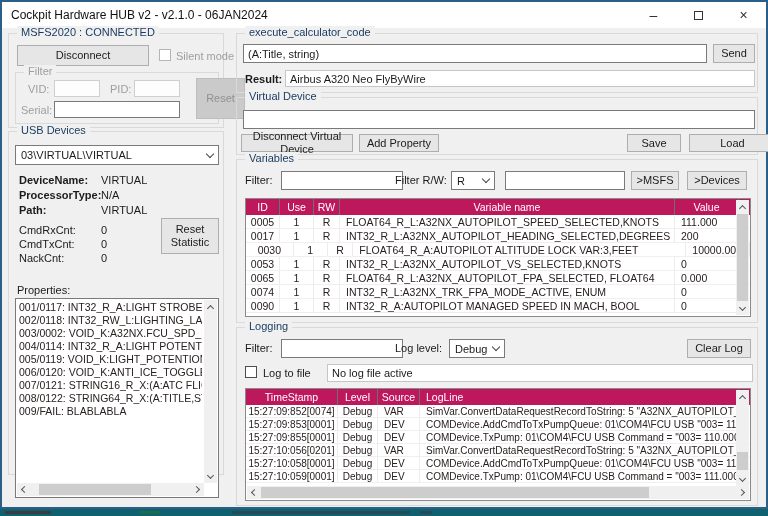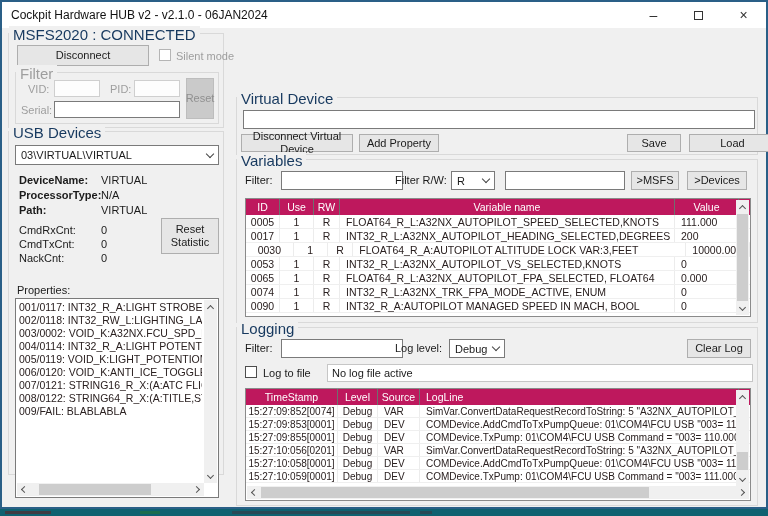--- a/index.html
+++ b/index.html
@@ -6,21 +6,21 @@
   html,body { width:768px; height:516px; font-family:"Liberation Sans", sans-serif; }
   .screen { position:relative; width:768px; height:516px; background:#0f6170; overflow:hidden; }
   .frag { position:absolute; top:511px; height:3px; opacity:.8; }
   .window { position:absolute; left:0; top:0; width:768px; height:509px; border:2px solid #2a5f87; background:#f0f0f0; }
   .titlebar { position:absolute; left:0; top:0; right:0; height:26px; background:#ffffff;padding-left:35px; }
   .title { position:absolute; left:9px; top:6px; font-size:12px; color:#111; white-space:nowrap; }
   .winbtns { position:absolute; right:0; top:0; height:26px; display:flex; }
   .winbtn { width:45px; height:26px; display:flex; align-items:center; justify-content:center; color:#333; font-size:14px; }
   .maxbox { width:9px; height:9px; border:1px solid #333; display:inline-block; }
   .grp { position:absolute; border:1px solid #d9d9d9; }
-  .grp-t { position:absolute; top:-8px; left:0; background:#f0f0f0; padding:0 4px; font-size:15px; color:#17395f; white-space:nowrap; }
+  .grp-t { position:absolute; top:-8px; left:8px; background:#f0f0f0; padding:0 4px; font-size:11px; color:#17395f; white-space:nowrap; }
   .grp-t.dis { color:#9e9e9e; }
   .lbl { position:absolute; font-size:11px; color:#1b1b1b; white-space:nowrap; }
   .lbl.dis { color:#9e9e9e; }
   .btn { position:absolute; background:#e6e6e6; border:1px solid #aeaeae; font-size:11px; color:#1b1b1b;
          display:flex; align-items:center; justify-content:center; text-align:center; font-family:"Liberation Sans",sans-serif; line-height:1.15; }
   .btn.dis { background:#cacaca; border:1px solid #bdbdbd; color:#909090; }
   .txt { position:absolute; background:#fff; border:1px solid #7a7a7a; font-size:11px; padding:0 4px;
          font-family:"Liberation Sans",sans-serif; color:#1b1b1b; }
   .txt.dis { border:1px solid #cfcfcf; background:#fdfdfd; }
   .txt.ro { border:1px solid #c6c6c6; }
@@ -91,21 +91,21 @@
         </div>
       <span class="ckbox dis" style="left:150px;top:15px"></span>
       <span class="lbl dis" style="left:167px;top:16px">Silent mode</span>
 
       <div class="grp" style="left:6px;top:38px;width:204px;height:52px">
         <span class="grp-t dis">Filter</span>
         <span class="lbl dis" style="left:12px;top:10px">VID:</span>
         <input class="txt dis" style="left: 38px; top: 7px; width: 46px; height: 17px;" disabled="" value="">
         <span class="lbl dis" style="left:94px;top:10px">PID:</span>
         <input class="txt dis" style="left: 118px; top: 7px; width: 46px; height: 17px;" disabled="" value="">
-        <div class="btn dis" style="left:170px;top:5px;width:28px;height:41px">
+        <div class="btn dis" style="left:180px;top:5px;width:49px;height:41px">
             <span>Reset</span>
           </div>
         <span class="lbl dis" style="left:5px;top:31px">Serial:</span>
         <input class="txt" style="left: 38px; top: 28px; width: 126px; height: 17px;" value="">
       </div>
     </div>
 
     <div class="grp" style="left:6px;top:129px;width:216px;height:344px">
       <span class="grp-t">USB Devices</span>
       <div class="combo" style="left:6px;top:13px;width:204px;height:20px">
@@ -158,20 +158,29 @@
               <span class="chev sm left"></span>
             </div>
           <div class="sb-a" style="right:0">
               <span class="chev sm right"></span>
             </div>
           <div class="sb-thumbh" style="left:22px;width:112px"></div>
         </div>
       </div>
     </div>
 
+    <div class="grp" style="left:234px;top:31px;width:522px;height:60px">
+      <span class="grp-t">execute_calculator_code</span>
+      <input class="txt" style="left: 6px; top: 10px; width: 464px; height: 19px;" value="(A:Title, string)">
+      <div class="btn" style="left:476px;top:10px;width:42px;height:19px">
+          <span>Send</span>
+        </div>
+      <span class="lbl" style="left:8px;top:39px;font-weight:bold">Result:</span>
+      <input class="txt ro" style="left: 48px; top: 36px; width: 470px; height: 17px;" readonly="" value="Airbus A320 Neo FlyByWire">
+    </div>
 
     <div class="grp" style="left:234px;top:95px;width:522px;height:58px">
       <span class="grp-t">Virtual Device</span>
       <input class="txt" style="left: 6px; top: 12px; width: 512px; height: 19px;" value="">
       <div class="btn" style="left:4px;top:36px;width:112px;height:18px">
           <span>Disconnect Virtual Device</span>
         </div>
       <div class="btn" style="left:122px;top:36px;width:80px;height:18px">
           <span>Add Property</span>
         </div>

